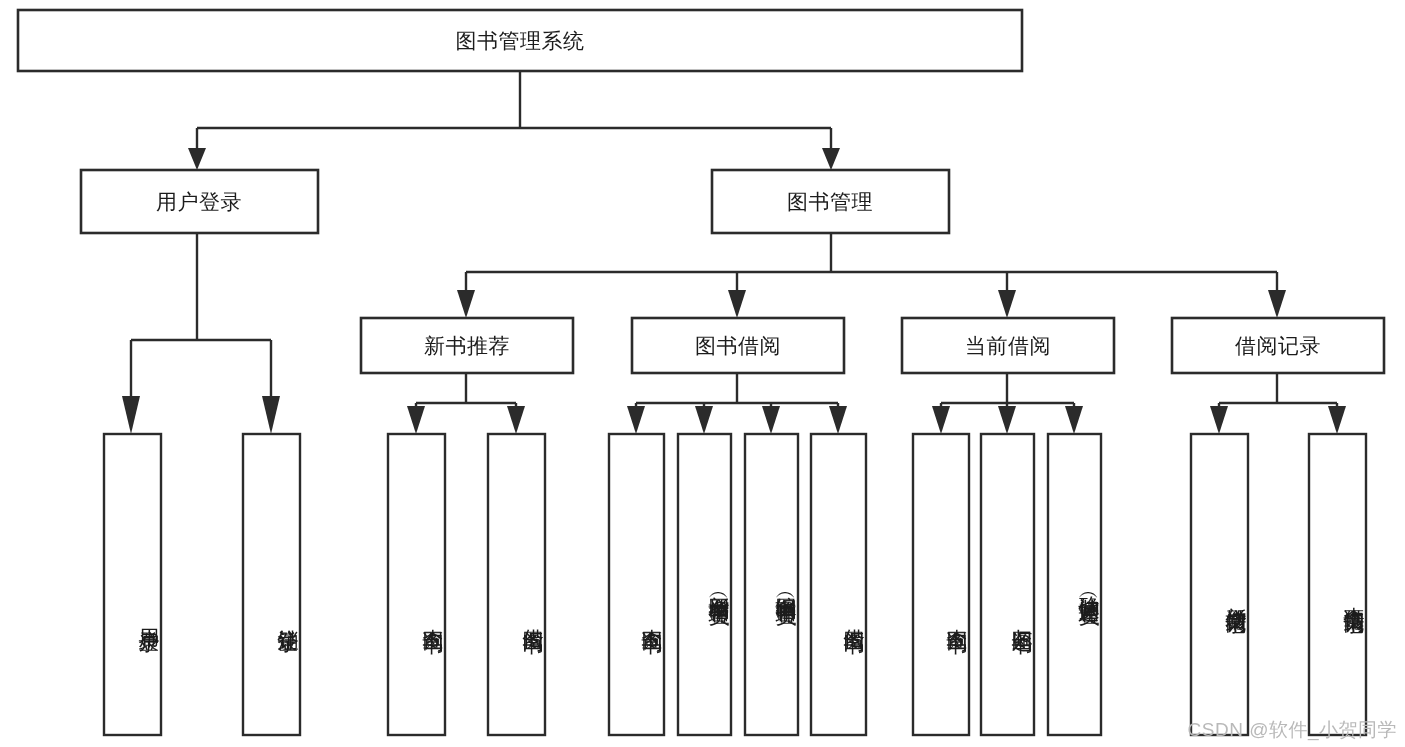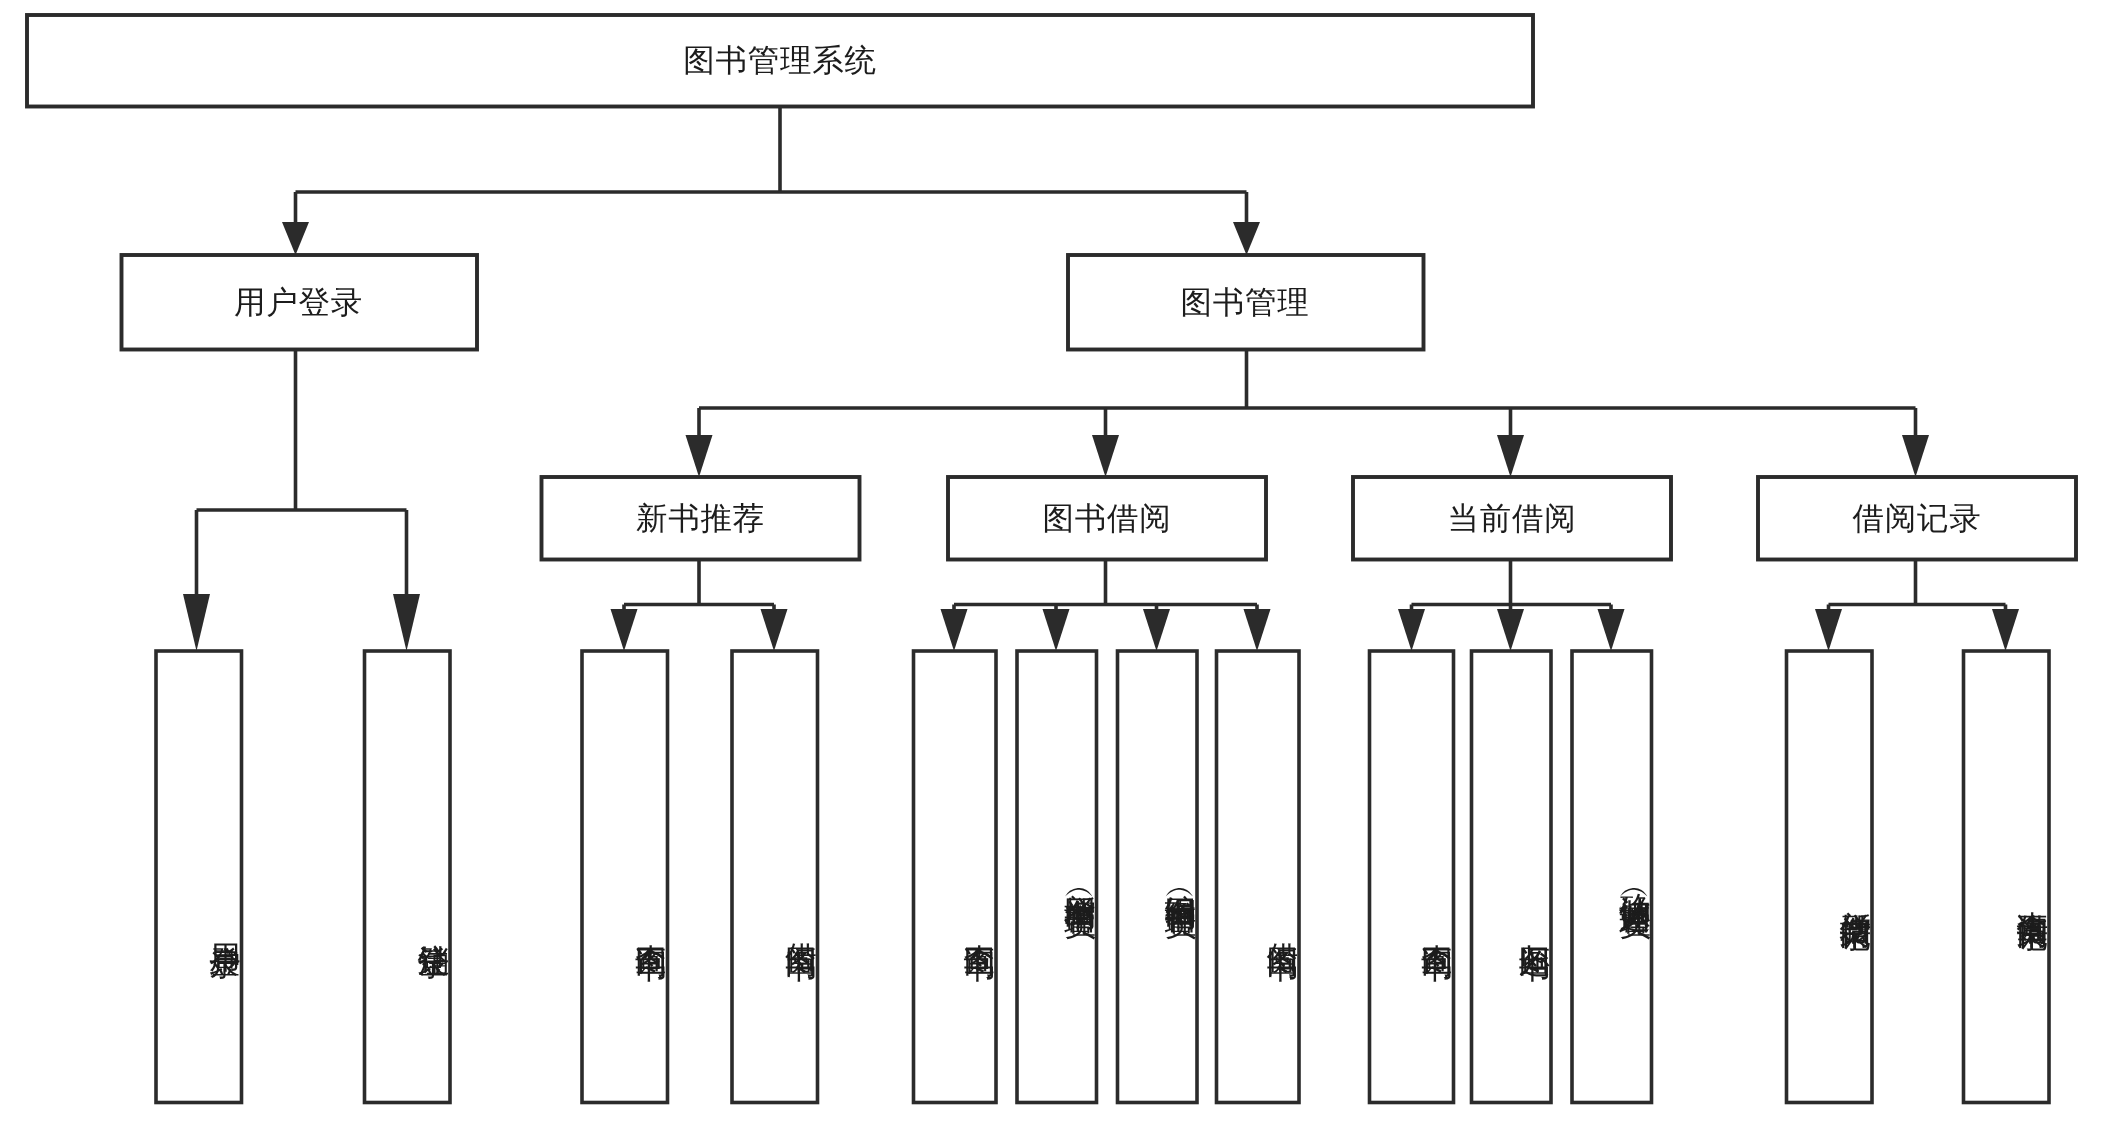--- a/index.html
+++ b/index.html
@@ -215,14 +215,15 @@
   <div class="leaf-label-wrap" style="left:745px; top:441px; width:53px; height:290px;">编辑图书（管理员）</div>
   <div class="leaf-label-wrap" style="left:811px; top:500px; width:55px; height:230px;">借阅图书</div>
 
   <div class="leaf-label-wrap" style="left:913px; top:500px; width:56px; height:230px;">查询图书</div>
   <div class="leaf-label-wrap" style="left:981px; top:500px; width:53px; height:230px;">归还图书</div>
   <div class="leaf-label-wrap" style="left:1048px; top:441px; width:53px; height:290px;">确认归还（管理员）</div>
 
   <div class="leaf-label-wrap" style="left:1191px; top:459px; width:57px; height:270px;">新增借阅记录</div>
   <div class="leaf-label-wrap" style="left:1309px; top:459px; width:57px; height:270px;">查询借阅记录</div>
 
+  <div class="watermark">CSDN @软件_小贺同学</div>
 
 </div>
 
 </body></html>

